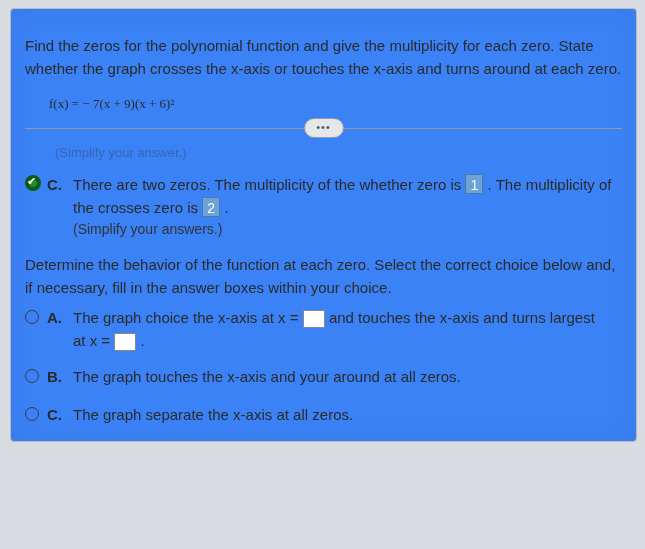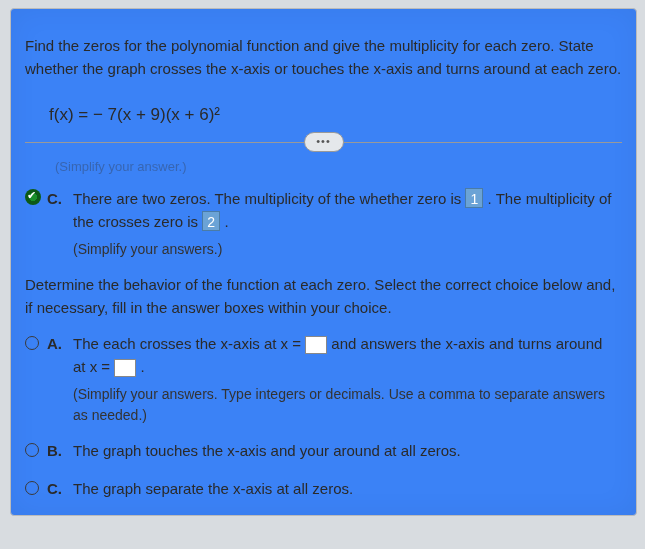--- a/index.html
+++ b/index.html
@@ -1,33 +1,33 @@
 <!DOCTYPE html>
 <html><head>
 <meta charset="utf-8">
 <style>
 *{box-sizing:border-box;margin:0;padding:0}
 body{width:645px;height:549px;background:#d8dce0;font-family:Arial,Helvetica,sans-serif;font-size:15px;color:#2a2a2a;padding:8px 8px 8px 10px;overflow:hidden;line-height:1.5}
 .page{background:#3b82f6;border:1px solid #bbb;border-radius:4px;padding:26px 14px 14px 14px;box-shadow:inset 0 0 30px rgba(0,0,0,.05)}
 .q{margin-bottom:14px}
-.fx{margin:22px 0 14px 24px;font-family:Liberation Sans, sans-serif;font-size:17px}
+.fx{margin:14px 0 14px 24px;font-family:Liberation Serif, serif;font-size:13px}
 .hr-wrap{position:relative;border-top:1px solid #999;margin:8px 0 14px 0}
 .pill{position:absolute;left:50%;top:-11px;transform:translateX(-50%);width:40px;height:20px;border:1px solid #999;border-radius:10px;background:#e5e8eb;display:flex;align-items:center;justify-content:center;color:#555;font-size:11px;letter-spacing:1px}
 .faint{color:rgba(50,50,50,.35);font-size:13px;margin:12px 0 12px 30px}
 .row{display:flex;margin-bottom:14px}
 .radio{flex:0 0 22px;padding-top:1px}
 .radio .disc{width:14px;height:14px;border:1.5px solid #3a3a3a;border-radius:50%;display:inline-block}
 .radio .selected{width:16px;height:16px;border-radius:50%;background:radial-gradient(circle,#1a8f2a 35%,#0c5a16 36%,#0c5a16 100%);display:inline-block;position:relative}
 .radio .selected::after{content:"✔";position:absolute;left:2px;top:-2px;font-size:11px;color:#fff}
 .lbl{flex:0 0 26px;font-weight:bold}
 .body{flex:1}
 .fill{display:inline-block;min-width:18px;height:20px;background:#6ba3d6;color:#fff;text-align:center;line-height:20px;padding:0 3px;border:1px solid #4a7ba6;font-size:14px;vertical-align:baseline}
 .empty{display:inline-block;width:22px;height:18px;background:#fff;border:1px solid #888;vertical-align:middle}
-.sub{font-size:14px;color:#333;margin-top:6px}
-.p{margin-bottom:14px}
+.sub{font-size:14px;color:#333;margin-top:0}
+.p{margin-bottom:8px}
 </style>
 </head>
 <body>
 
 <div class="page">
 
   <div class="q">Find the zeros for the polynomial function and give the multiplicity for each zero. State whether the graph crosses the x-axis or touches the x-axis and turns around at each zero.</div>
   <div class="fx">f(x) = − 7(x + 9)(x + 6)²</div>
 
   <div class="hr-wrap">
@@ -49,27 +49,26 @@
       <div class="sub">(Simplify your answers.)</div>
     </div>
   </div>
 
   <div class="p">Determine the behavior of the function at each zero. Select the correct choice below and, if necessary, fill in the answer boxes within your choice.</div>
 
   <div class="row">
     <div class="radio"><span class="disc"></span></div>
     <div class="lbl">A.</div>
     <div class="body">
-      <span>The each crosses the x-axis at x = </span>
+      <span>The graph choice the x-axis at x = </span>
       <span class="empty"></span>
-      <span> and answers the x-axis and turns around</span><br>
+      <span> and touches the x-axis and turns largest</span><br>
       <span>at x = </span>
       <span class="empty"></span>
       <span>.</span>
-      <div class="sub">(Simplify your answers. Type integers or decimals. Use a comma to separate answers as needed.)</div>
     </div>
   </div>
 
   <div class="row">
     <div class="radio"><span class="disc"></span></div>
     <div class="lbl">B.</div>
     <div class="body">The graph touches the x-axis and your around at all zeros.</div>
   </div>
 
   <div class="row" style="margin-bottom:0">

